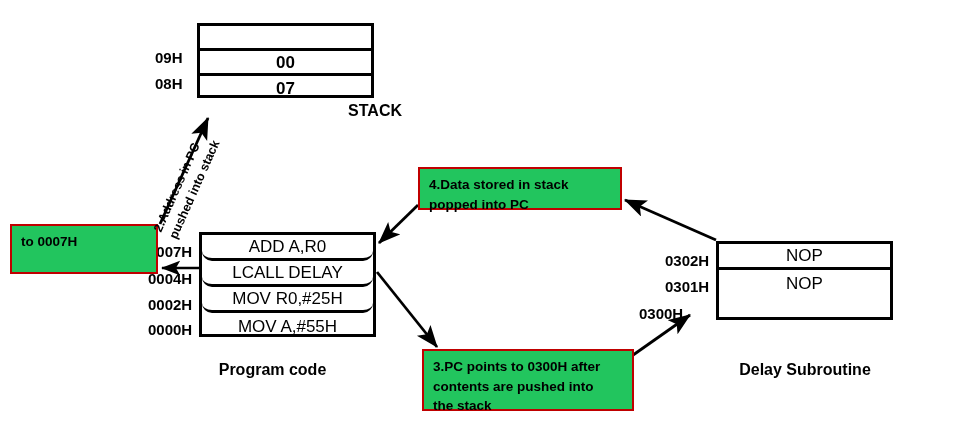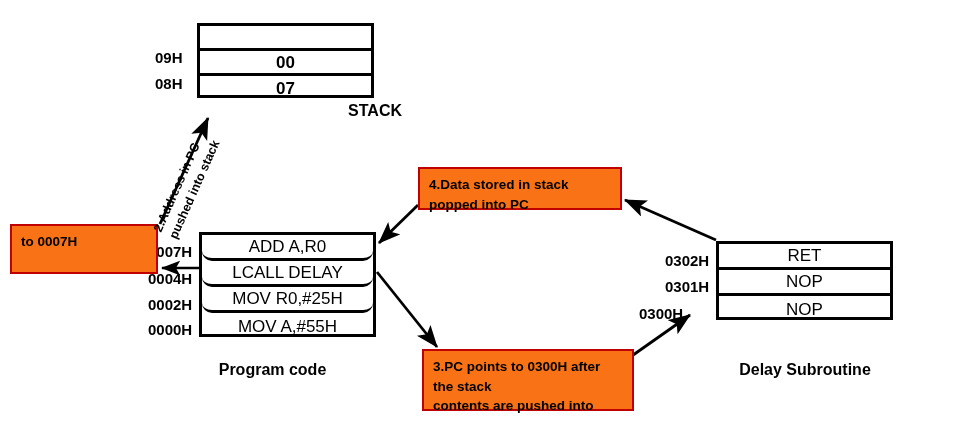--- a/index.html
+++ b/index.html
@@ -42,21 +42,21 @@
 
   
   .caption{
     position:absolute;font-size:16px;font-weight:bold;color:#000;
     white-space:nowrap;text-align:center;line-height:1;
   }
 
   
   .callout{
     position:absolute;box-sizing:border-box;
-    border:2px solid #C00000;background:#f97316;
+    border:2px solid #C00000;background:#22c55e;
     font-size:13.5px;font-weight:bold;color:#000;
     line-height:1.45;padding:6px 9px;
   }
   #callout-1{left:10px;top:224px;width:148px;height:50px;}
   #callout-4{left:418px;top:167px;width:204px;height:43px;}
   #callout-3{left:422px;top:349px;width:212px;height:62px;}
 
   
   .rot-label{
     position:absolute;
@@ -124,23 +124,20 @@
     </div>
   </div>
   <div class="addr" style="left:148px;top:244px;width:48px;">0007H</div>
   <div class="addr" style="left:148px;top:271px;width:48px;">0004H</div>
   <div class="addr" style="left:148px;top:297px;width:48px;">0002H</div>
   <div class="addr" style="left:148px;top:322px;width:48px;">0000H</div>
   <div class="caption" style="left:160px;top:362px;width:225px;">Program code</div>
 
   <div class="mem-table" id="delay-table">
     <div class="mem-row">
-      <span>RET</span>
-    </div>
-    <div class="mem-row">
       <span>NOP</span>
     </div>
     <div class="mem-row">
       <span>NOP</span>
     </div>
   </div>
   <div class="addr" style="left:665px;top:253px;width:48px;">0302H</div>
   <div class="addr" style="left:665px;top:279px;width:48px;">0301H</div>
   <div class="addr" style="left:639px;top:306px;width:48px;">0300H</div>
   <div class="caption" style="left:690px;top:362px;width:230px;">Delay Subroutine</div>
@@ -149,22 +146,22 @@
     <div>to 0007H</div>
   </div>
 
   <div class="callout" id="callout-4">
     <div>4.Data stored in stack</div>
     <div>popped into PC</div>
   </div>
 
   <div class="callout" id="callout-3">
     <div>3.PC points to 0300H after</div>
+    <div>contents are pushed into</div>
     <div>the stack</div>
-    <div>contents are pushed into</div>
   </div>
 
   <div class="rot-label" id="stack-arrow-label">
     <div>2.Address in PC</div>
     <div>pushed into stack</div>
   </div>
 
 </div>
 
 </body></html>

